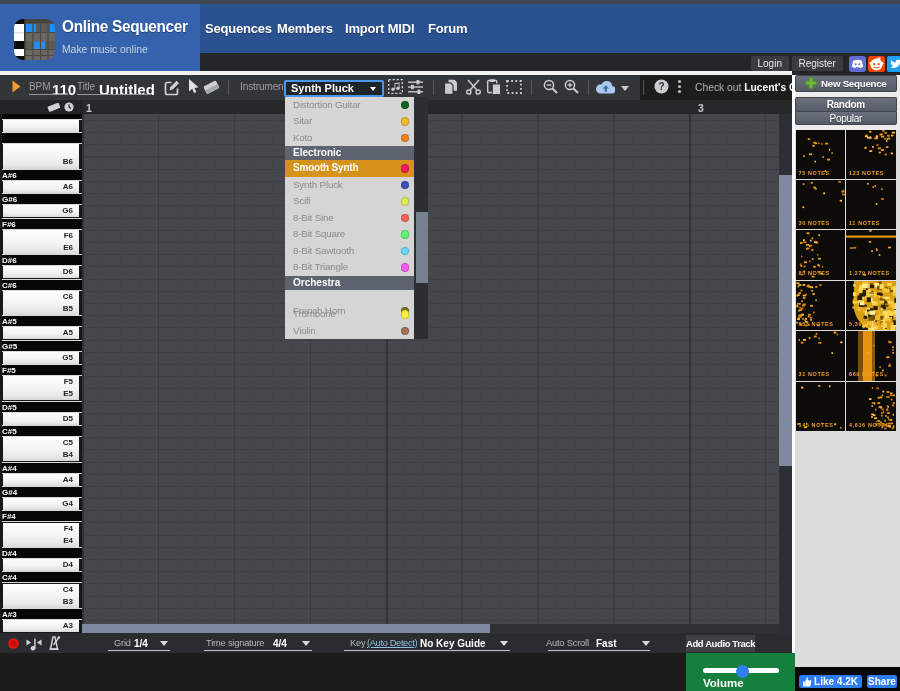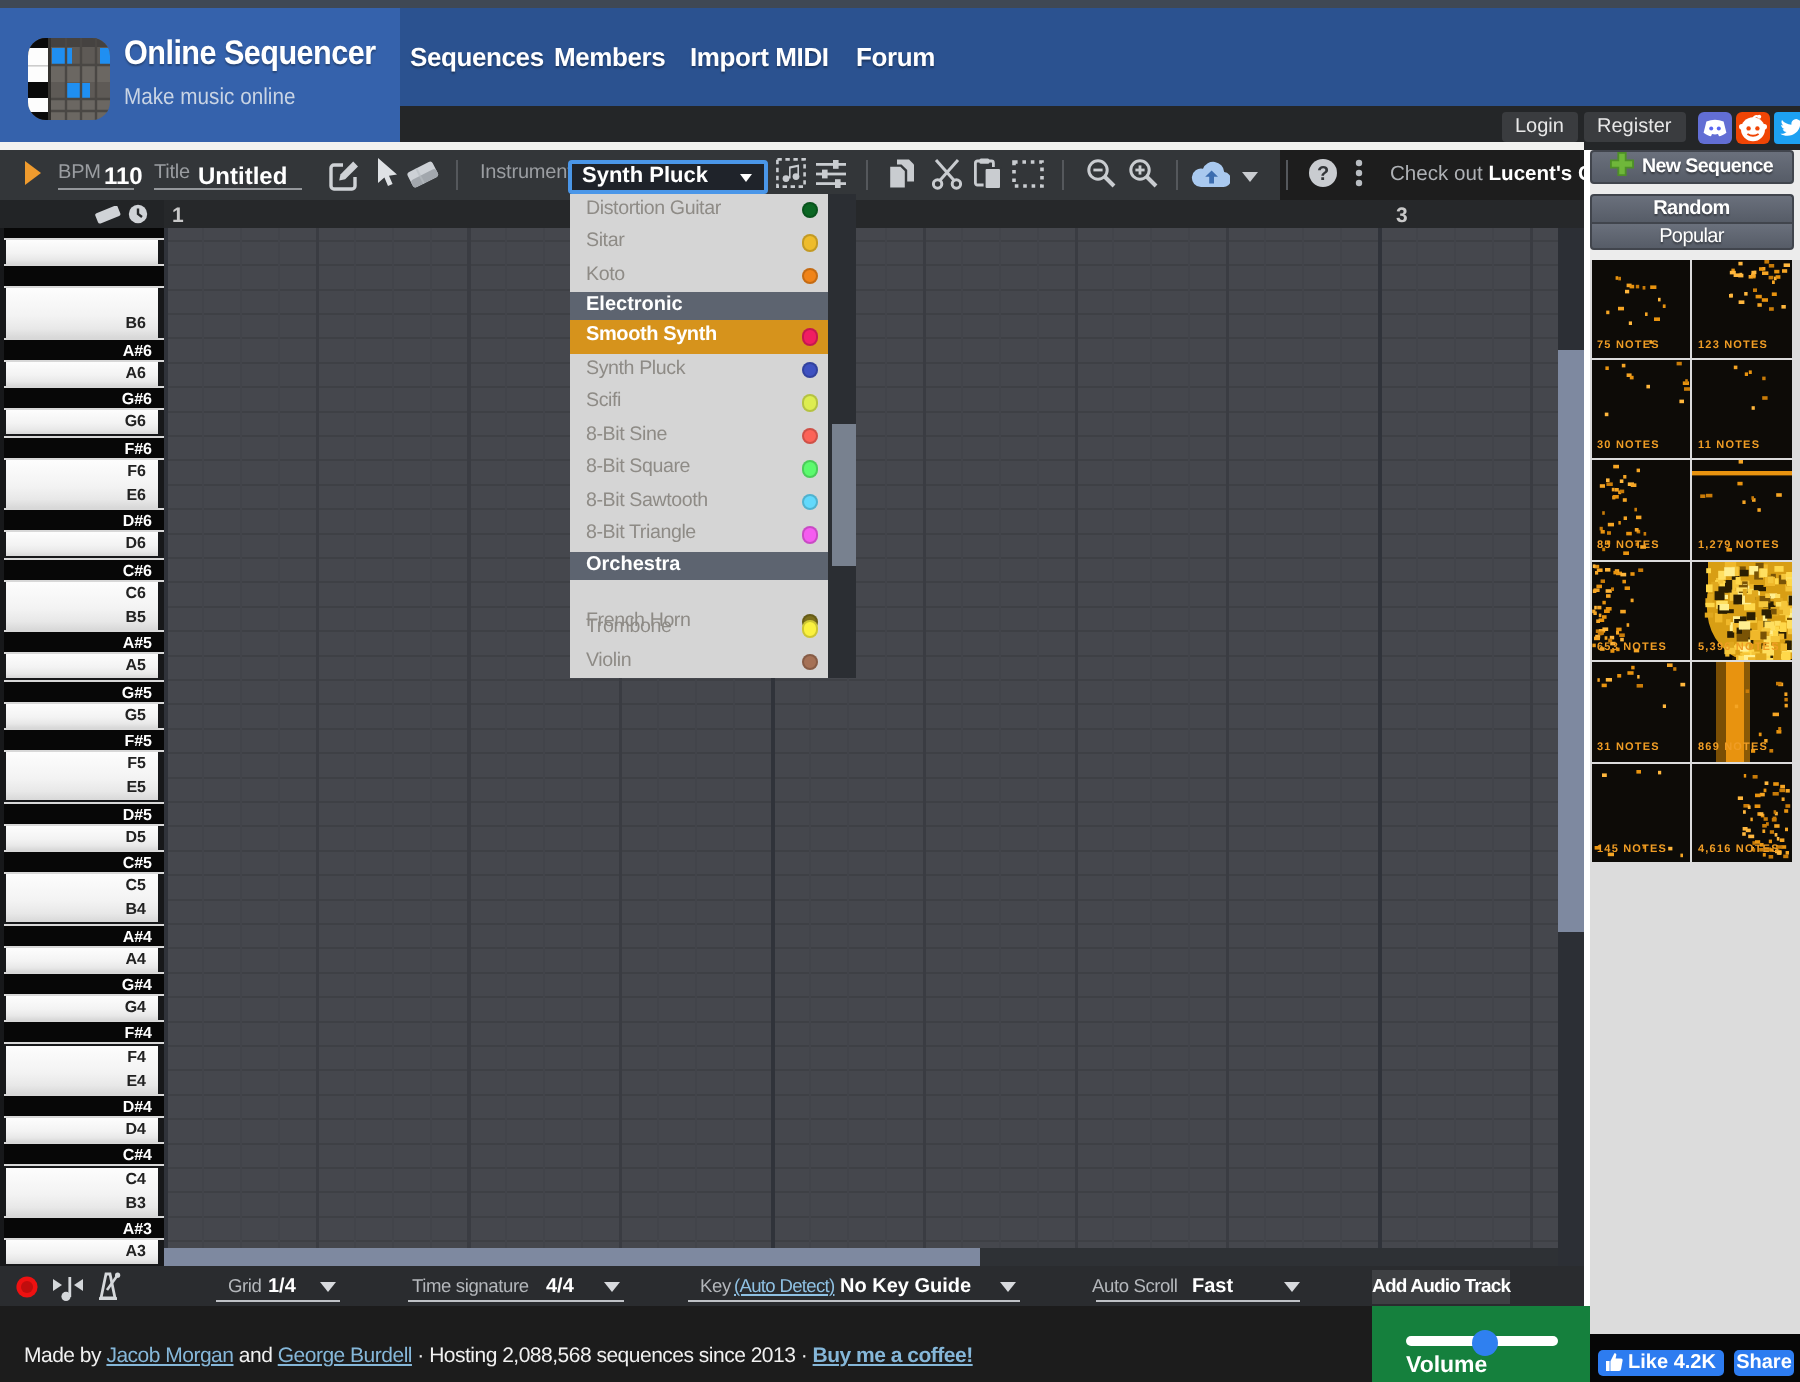--- a/index.html
+++ b/index.html
@@ -17,21 +17,21 @@
 #logosub { left:62px; top:39px; font-size:11.5px; color:#c9d4e4; white-space:nowrap;
   transform:scaleX(0.9); transform-origin:0 0; }
 #loginrow { left:199.5px; top:53px; width:700.5px; height:21.5px; background:#242628; }
 .lbtn { position:absolute; top:2.5px; height:15px; background:#3a3c3f; border-radius:2px;
   color:#e8e8e8; font-size:10px; line-height:15px; padding:0 7px; }
 #whiteline { left:0; top:71px; width:791.5px; height:3.5px; background:#f2f2f0; }
 
 
 #toolbar { left:0; top:74.5px; width:640px; height:25.5px; background:#333639;padding-left:32px; }
 .tlabel { position:absolute; color:#9a9da1; font-size:10px; letter-spacing:-0.1px; }
-.tval { position:absolute; color:#fff; font-size:12px; font-weight:bold; }
+.tval { position:absolute; color:#fff; font-size:15px; font-weight:bold; }
 .tund { position:absolute; height:1px; background:#94979b; }
 .tdiv { position:absolute; top:5px; width:1px; height:15px; background:#55585c; }
 #selbox { left:284px; top:80px; width:99.5px; height:16.5px; background:#1f232a;
   border:2px solid #4a96e8; border-radius:2px; color:#fff; font-size:11px; font-weight:bold;
   line-height:12.5px; padding-left:5px; }
 #selbox .car { position:absolute; right:6px; top:5px; width:0; height:0;
   border-left:3.5px solid transparent; border-right:3.5px solid transparent;
   border-top:4.5px solid #fff; }
 #checkout { left:695px; top:7px; font-size:10.3px; color:#aeb1b5; width:96.5px; overflow:hidden;
   white-space:nowrap; }
@@ -42,21 +42,21 @@
 .measnum { position:absolute; top:1.5px; color:#c9c9c9; font-size:10.5px; font-weight:bold; }
 
 
 #piano { left:0; top:114px; width:82px; height:519px; background:#17181a;
   overflow:hidden; }
 .wk { position:absolute; left:2.5px; width:76.5px;
   background:linear-gradient(180deg,#fdfdfd 0%,#f3f3f3 55%,#e8e8e8 82%,#d8d8d8 100%);
   font-size:8px; font-weight:bold; color:#222; }
 .bk { position:absolute; left:2px; width:80px; height:12.200px;
   background:#070707; border-top:0.9px solid #d8d8d8; border-bottom:0.9px solid #d8d8d8;
-  font-size:8px; font-weight:bold; color:#fff; text-align:right; padding-right:6px;
+  font-size:8px; font-weight:bold; color:#fff; padding-right:20px;
   line-height:12.200px; }
 
 
 #grid { left:82px; top:114px; width:710px; height:519px;
   background:
    repeating-linear-gradient(90deg,#30333a 0 2px,transparent 2px 303.5px),
    repeating-linear-gradient(90deg,#3a3c42 0 1.5px,transparent 1.5px 75.875px),
    repeating-linear-gradient(90deg,#42444a 0 1px,transparent 1px 18.969px),
    repeating-linear-gradient(180deg,transparent 0 5.9px,#3e4045 5.9px 6.9px,transparent 6.9px 12.2px),
    #45474d; }
@@ -889,21 +889,20 @@
   <span class="bcar" style="left:500px"></span>
   <span class="bund" style="left:344px;width:166px"></span>
   <span class="blabel" style="left:546px">Auto Scroll</span>
   <span class="bval" style="left:596px">Fast</span>
   <span class="bcar" style="left:642px"></span>
   <span class="bund" style="left:548px;width:102px"></span>
 </div>
 <div class="abs" id="addaudio">Add Audio Track</div>
 
 <div class="abs" id="footer">
-  <span class="ftext" style="top:19px">Made by <a>Jacob Morgan</a> and <a>George Burdell</a> · Hosting 2,088,568 sequences since 2013 · <a><b>Buy me a coffee!</b></a></span>
 </div>
 <div class="abs" id="volpanel">
   <span class="abs" id="volslider"></span>
   <span class="abs" id="volknob" style="left:50px;top:11.5px"></span>
   <span class="abs" id="vollabel" style="left:17px;top:23.5px">Volume</span>
 </div>
 <div class="abs" id="fbbox">
   <span class="fbbtn" style="left:3.5px;width:63px"><svg style="vertical-align:-2px;margin-right:2px" width="10" height="10" viewBox="0 0 10 10">
         <path d="M1 4.5 h1.8 v5 H1 z M3.2 9.5 V4.6 L5.2 0.6 q1-.2 1 .8 L5.8 3.2 h2.7 q1 0 .8 1 l-.8 4.4 q-.1.9-1 .9 z" fill="#fff"></path>
       </svg>Like 4.2K</span>

